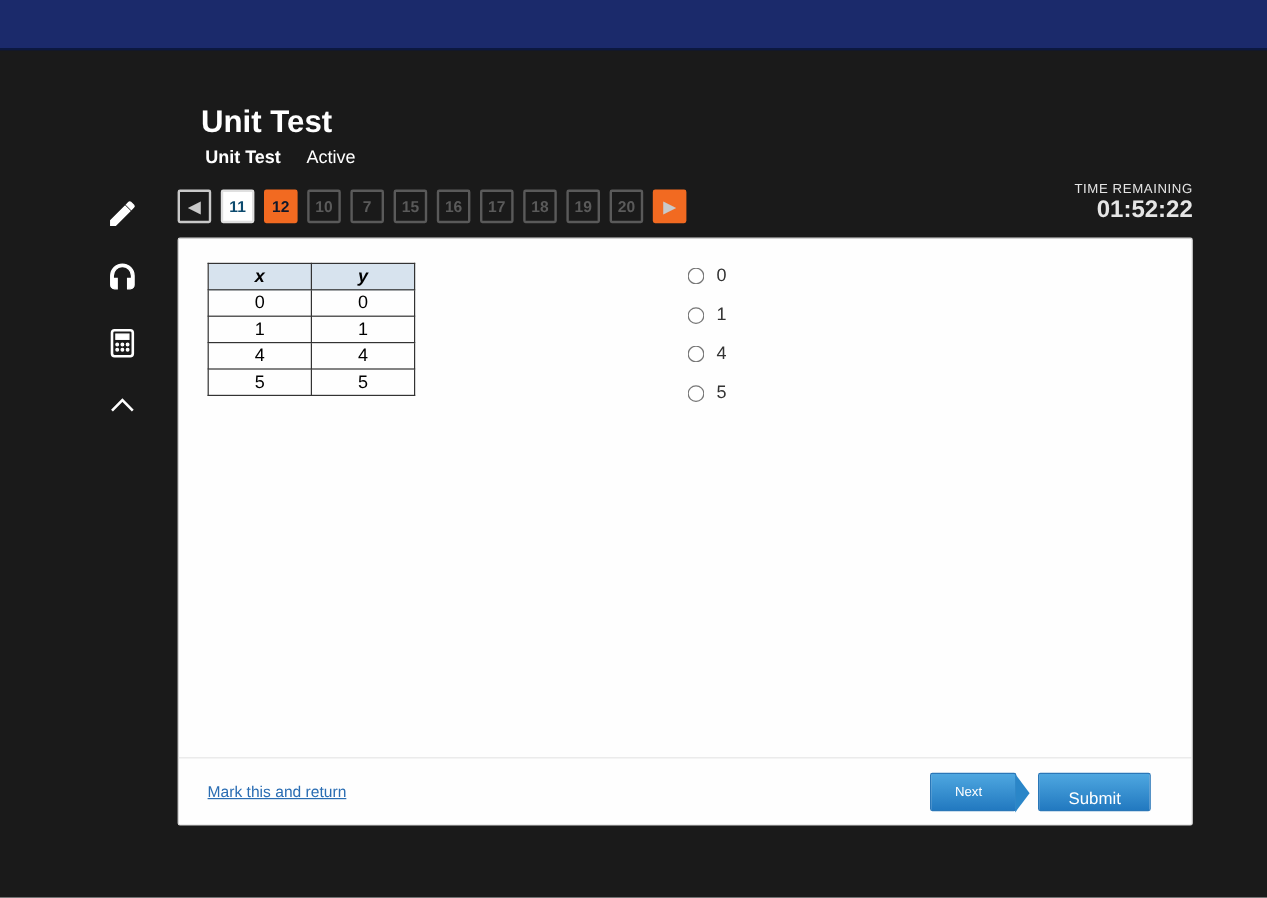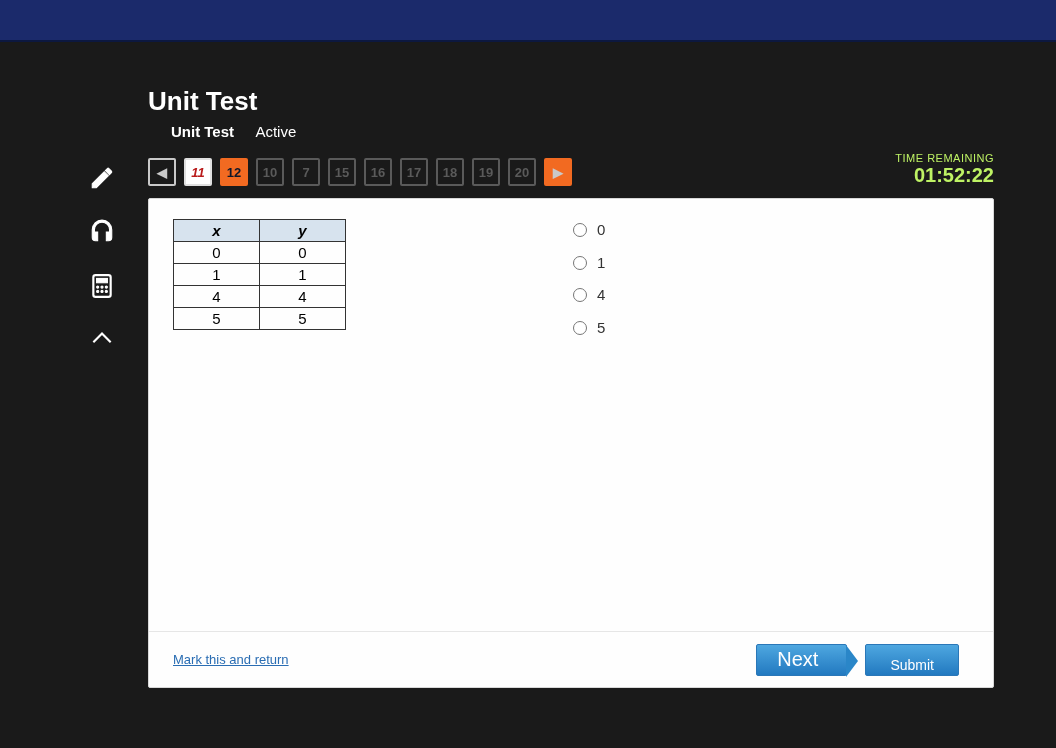--- a/index.html
+++ b/index.html
@@ -34,20 +34,21 @@
     justify-content: center;
     color: #fff;
     cursor: pointer;
   }
   .tool svg { width: 26px; height: 26px; fill: #fff; stroke: #fff; }
   .header {
     position: absolute;
     left: 148px;
     top: 86px;
     color: #fff;
+    text-align: center;
   }
   .header h1 { font-size: 26px; font-weight: 700; }
   .header .subtitle { margin-top: 6px; font-size: 15px; margin-left: 23px; }
   .header .subtitle b { font-weight: 700; margin-right: 18px; }
   .navrow {
     position: absolute;
     left: 148px;
     top: 158px;
     display: flex;
     align-items: center;
@@ -61,30 +62,30 @@
     font-size: 13px;
     font-weight: 700;
     display: flex;
     align-items: center;
     justify-content: center;
     background: transparent;
     cursor: pointer;
     border-radius: 2px;
   }
   .navbtn.disabled { border-color: #5a5a5a; color: #5a5a5a; }
-  .navbtn.white { background: #fff; color: #b91c1c; border-color: #e0e0e0; font-style: italic; }
+  .navbtn.white { background: #fff; color: #0c4a6e; border-color: #e0e0e0; }
   .navbtn.orange { background: #f26a21; border-color: #f26a21; color: #0f172a; }
   .navbtn.arrow { background: #f26a21; border-color: #f26a21; }
   .navbtn.arrow.left { background: transparent; border-color: #c9c9c9; }
   .timer {
     position: absolute;
     right: 62px;
     top: 152px;
     text-align: right;
-    color: #bef264;
+    color: #e5e5e5;
   }
   .timer .lbl { font-size: 11px; letter-spacing: 0.5px; }
   .timer .val { font-size: 20px; font-weight: 700; }
   .panel {
     position: absolute;
     left: 148px;
     top: 198px;
     width: 846px;
     height: 490px;
     background: #fefefe;
@@ -131,21 +132,21 @@
     text-decoration: underline;
     cursor: pointer;
   }
   .footbtns { display: flex; gap: 18px; align-items: center; margin-right: 10px; }
   .nextbtn {
     position: relative;
     height: 32px;
     background: linear-gradient(#4ea7e0, #2279c0);
     border: 1px solid #2a77b8;
     color: #fff;
-    font-size: 20px;
+    font-size: 11px;
     padding: 0 28px 0 20px;
     cursor: pointer;
     display: flex; align-items: center;
     border-radius: 2px;
   }
   .nextbtn::after {
     content: "";
     position: absolute;
     right: -12px; top: 0;
     width: 0; height: 0;

